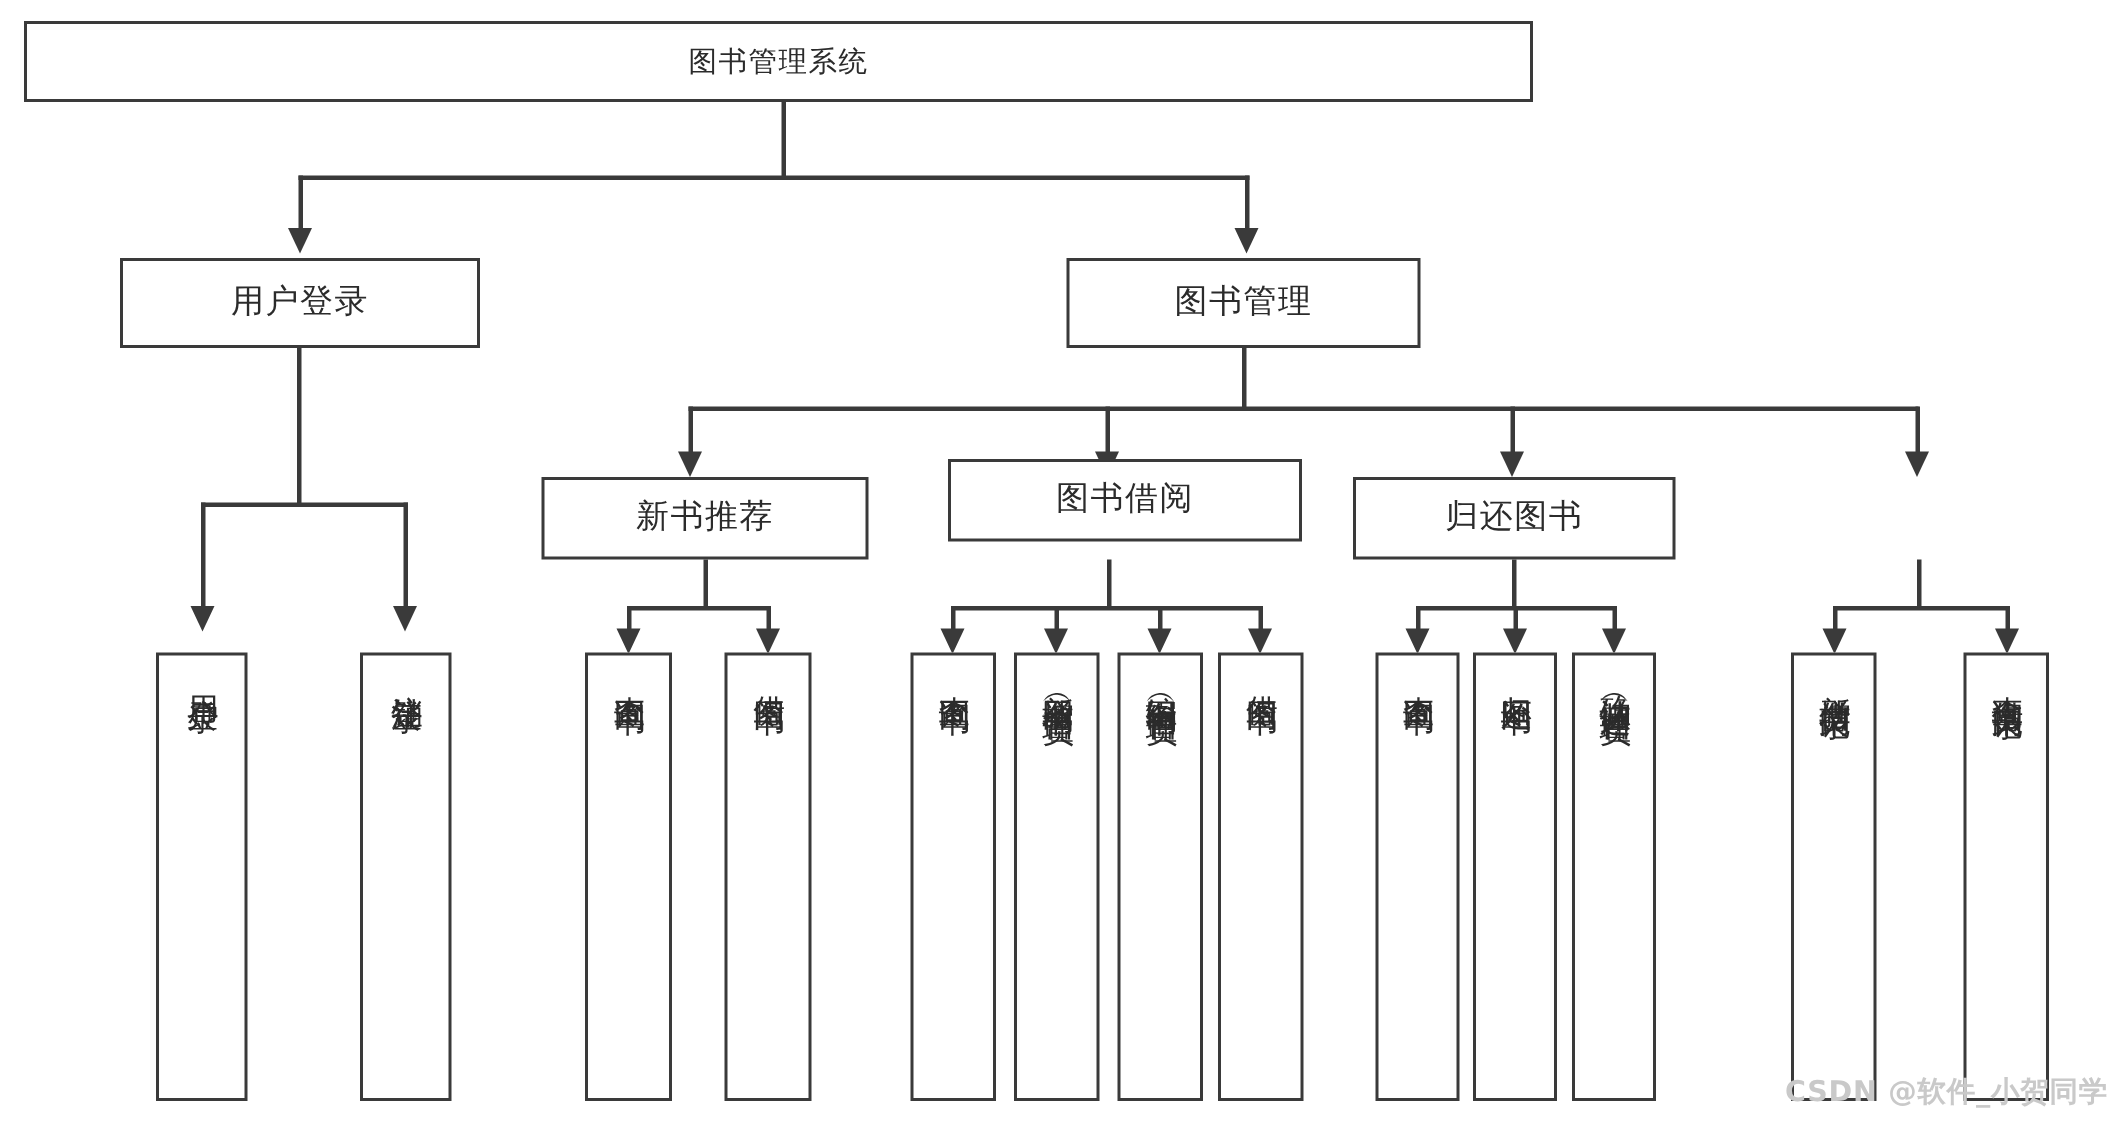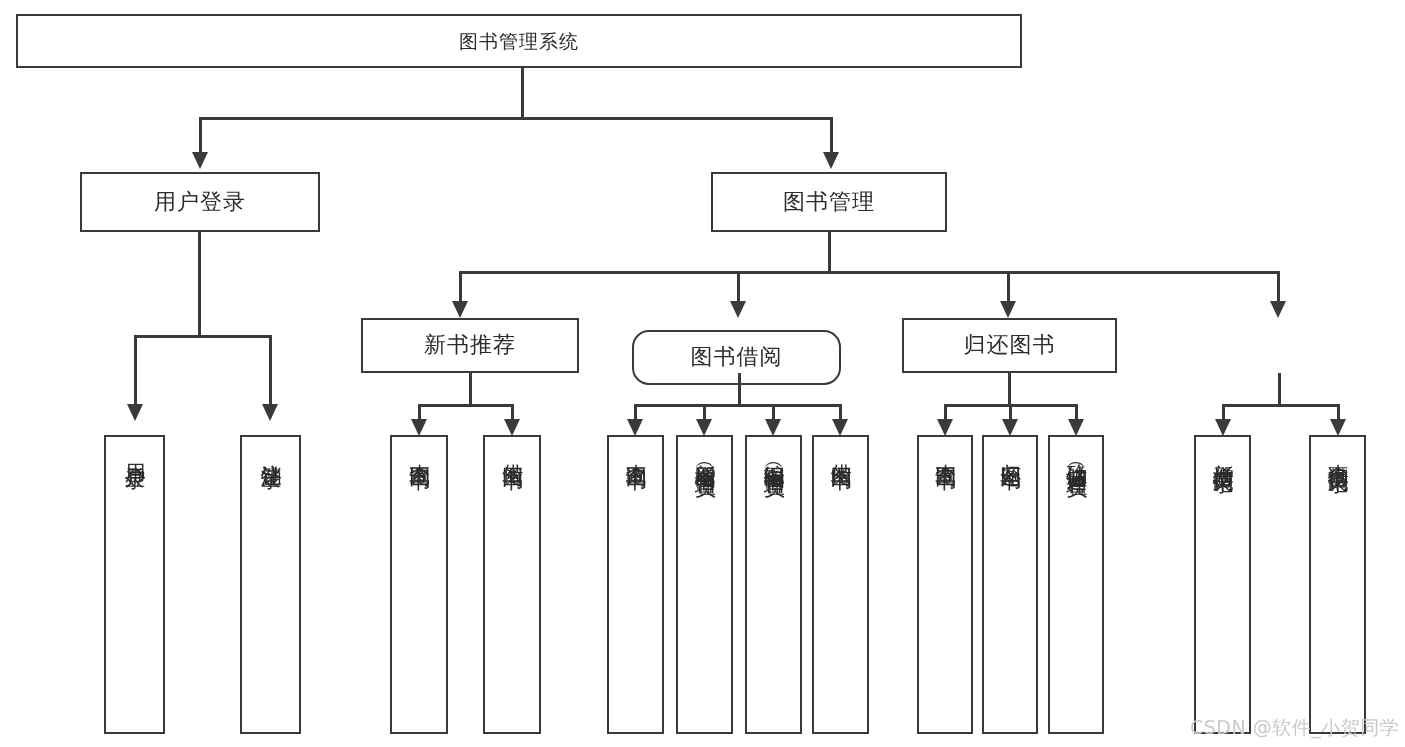--- a/index.html
+++ b/index.html
@@ -104,21 +104,21 @@
   <div class="vline" style="left:737px;top:271px;height:31px;"></div>
   <div class="arrow" style="left:730px;top:301px;"></div>
   <div class="vline" style="left:1007px;top:271px;height:31px;"></div>
   <div class="arrow" style="left:1000px;top:301px;"></div>
   <div class="vline" style="left:1277px;top:271px;height:31px;"></div>
   <div class="arrow" style="left:1270px;top:301px;"></div>
 
   <div class="node h" style="left:361px;top:318px;width:218px;height:55px;">
     <span>新书推荐</span>
   </div>
-  <div class="node h" style="left:632px;top:330px;width:209px;height:55px;border-radius:17px;">
+  <div class="node h" style="left:632px;top:306px;width:236px;height:55px;">
     <span>图书借阅</span>
   </div>
   <div class="node h" style="left:902px;top:318px;width:215px;height:55px;">
     <span>归还图书</span>
   </div>
 
   <div class="vline" style="left:469px;top:373px;height:33px;"></div>
   <div class="hline" style="left:418px;top:404px;width:96px;"></div>
   <div class="vline" style="left:418px;top:404px;height:23px;"></div>
   <div class="arrow" style="left:411px;top:419px;"></div>
@@ -189,15 +189,15 @@
     <span class="vtext">确认归还（管理员）</span>
   </div>
 
   <div class="node v" style="left:1194px;top:435px;width:57px;height:299px;">
     <span class="vtext">新增借阅记录</span>
   </div>
   <div class="node v" style="left:1309px;top:435px;width:57px;height:299px;">
     <span class="vtext">查询借阅记录</span>
   </div>
 
-  <div id="watermark" style="left:1190px;top:715px;">CSDN @软件_小贺同学</div>
+  <div id="watermark" style="left:1190px;top:715px;font-weight:bold;">CSDN @软件_小贺同学</div>
 
 </div>
 
 </body></html>

